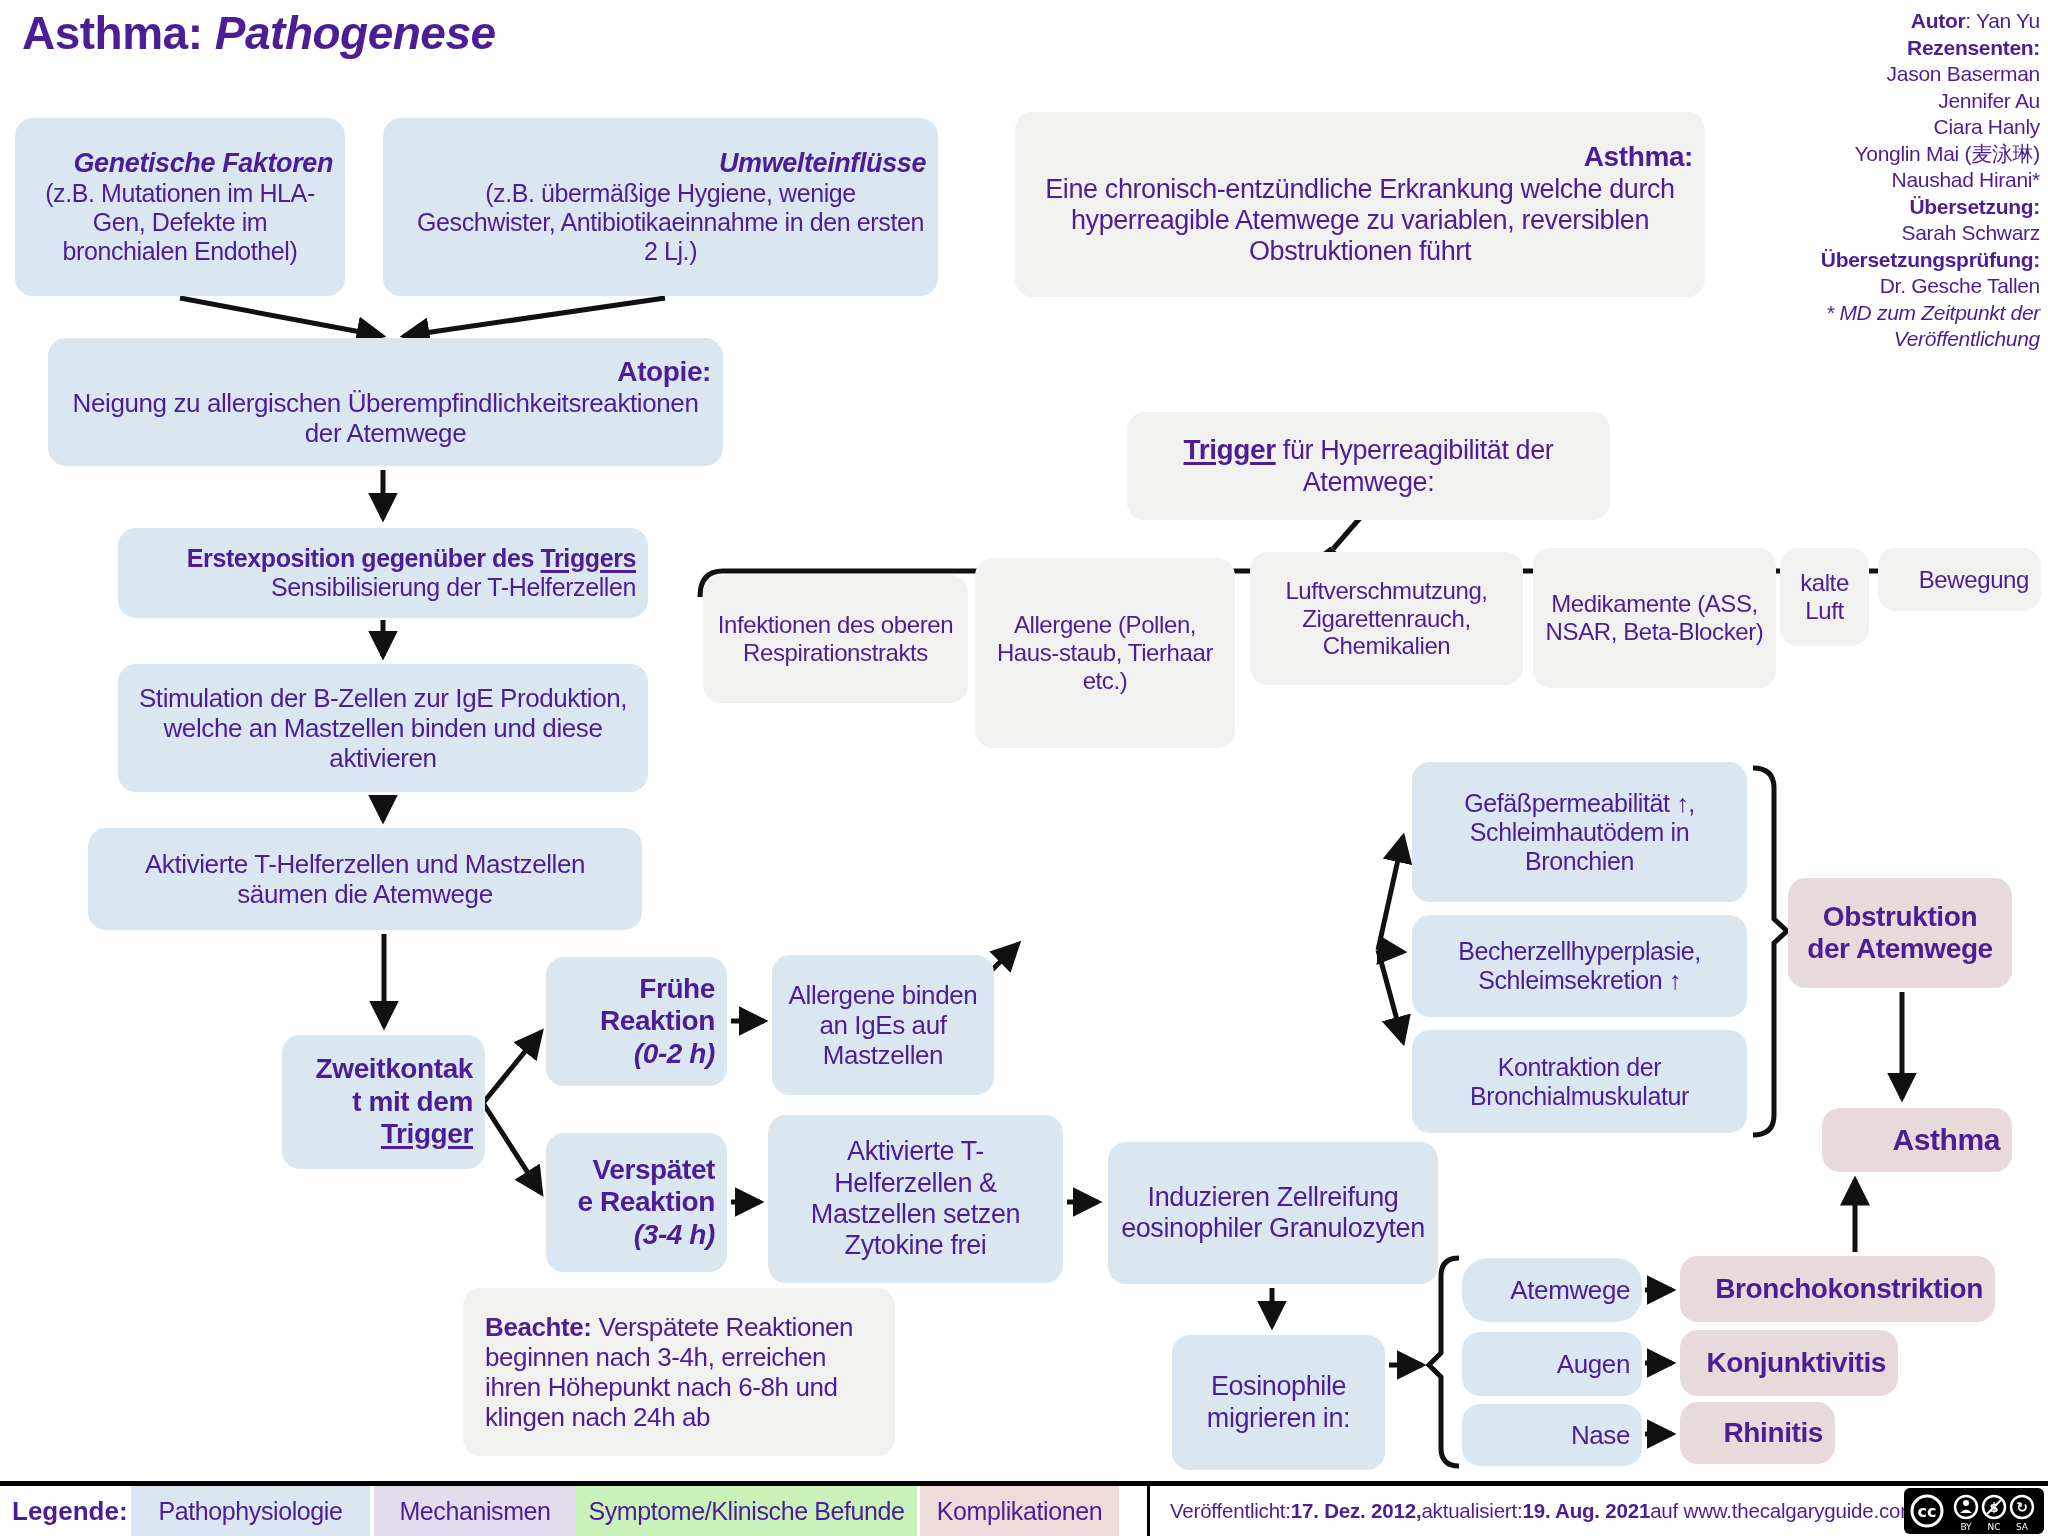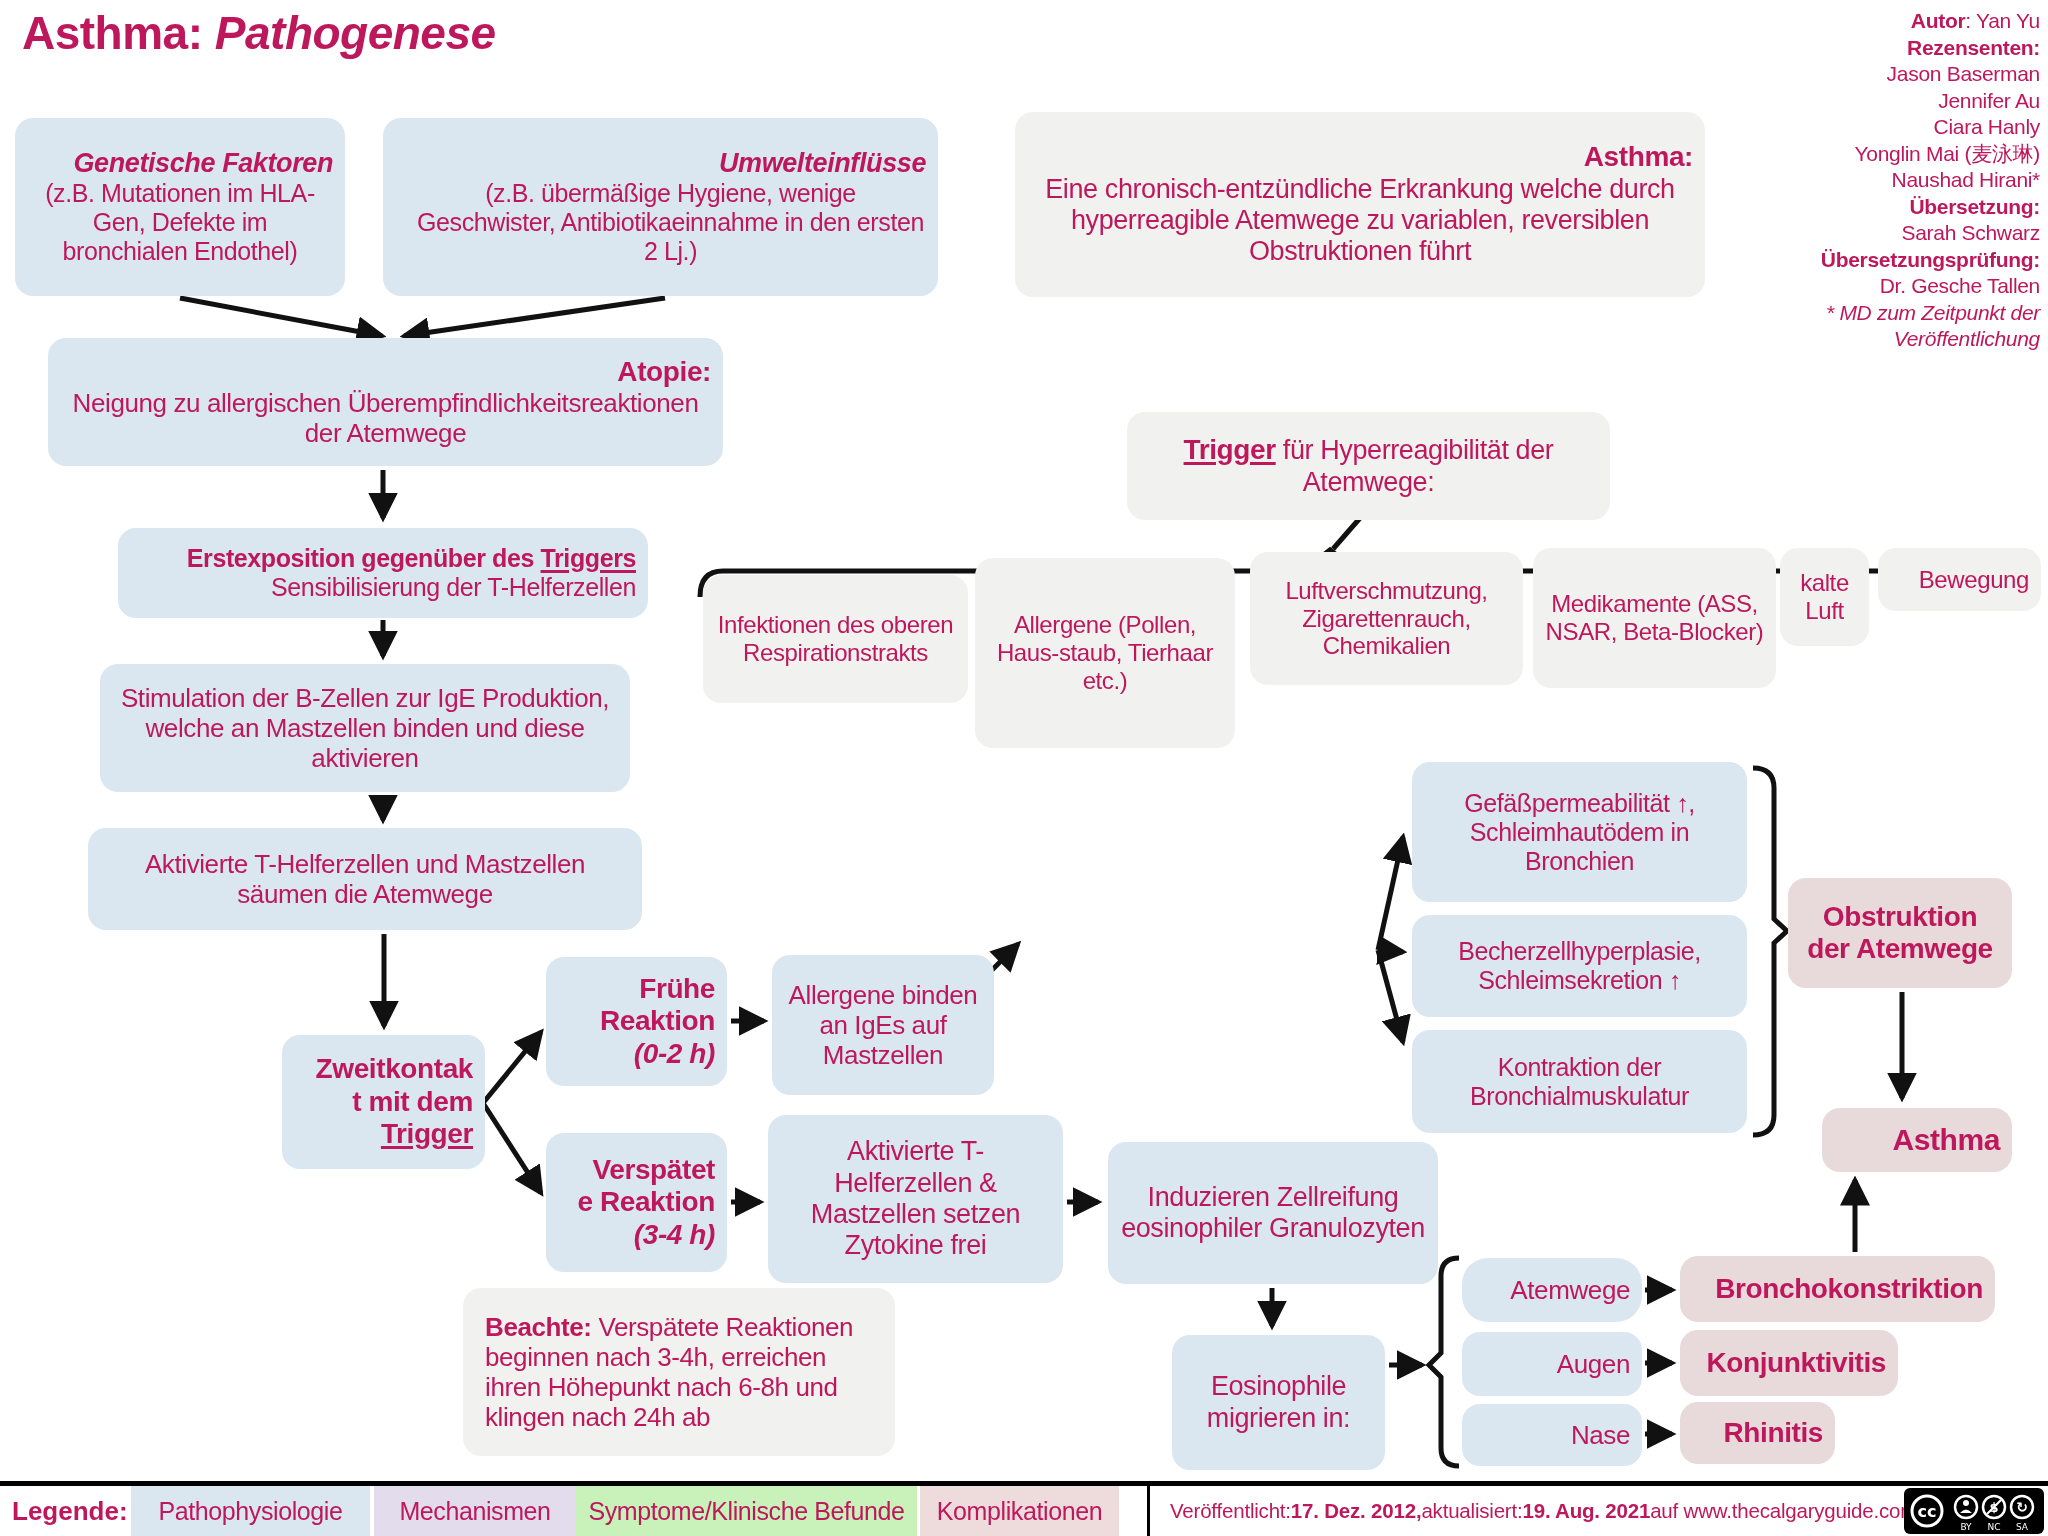--- a/index.html
+++ b/index.html
@@ -1,17 +1,17 @@
 <!DOCTYPE html>
 <html><head>
 <meta charset="utf-8">
 <style>
   html,body{margin:0;padding:0;background:#fff;}
   #canvas{position:relative;width:2048px;height:1536px;background:#ffffff;overflow:hidden;
-          font-family:"Liberation Sans",sans-serif;color:#be185d;}
+          font-family:"Liberation Sans",sans-serif;color:#4c1d95;}
   .abs{position:absolute;}
   #page-title{left:22px;top:6px;font-size:46px;font-weight:bold;letter-spacing:-0.5px;}
   #page-title .it{font-style:italic;}
   #credits{right:8px;top:8px;width:330px;text-align:right;font-size:21px;line-height:26.5px;letter-spacing:-0.3px;}
   #credits .b{font-weight:bold;}
   #credits .it{font-style:italic;}
   .box{position:absolute;box-sizing:border-box;border-radius:18px;display:flex;flex-direction:column;
        align-items:flex-end;justify-content:center;text-align:center;padding:8px 12px;
        font-size:25px;line-height:1.16;letter-spacing:-0.4px;z-index:2;}
   .blue{background:#dbe7f0;}
@@ -110,21 +110,21 @@
   <div class="box blue f26" style="left:48px;top:338px;width:675px;height:128px;">
     <div class="b f28">Atopie:</div>
     <div>Neigung zu allergischen Überempfindlichkeitsreaktionen der Atemwege</div>
   </div>
 
   <div class="box blue" style="left:118px;top:528px;width:530px;height:90px;">
     <div><span class="b">Erstexposition gegenüber des </span><span class="b u">Triggers</span></div>
     <div>Sensibilisierung der T-Helferzellen</div>
   </div>
 
-  <div class="box blue f26" style="left:100px;top:664px;width:530px;height:128px;">
+  <div class="box blue f26" style="left:118px;top:664px;width:530px;height:128px;">
     <div>Stimulation der B-Zellen zur IgE Produktion, welche an Mastzellen binden und diese aktivieren</div>
   </div>
 
   <div class="box blue f26" style="left:88px;top:828px;width:554px;height:102px;">
     <div>Aktivierte T-Helferzellen und Mastzellen säumen die Atemwege</div>
   </div>
 
   <div class="box blue b f28" style="left:282px;top:1035px;width:203px;height:134px;">
     <div>Zweitkontak</div>
     <div>t mit dem</div>

